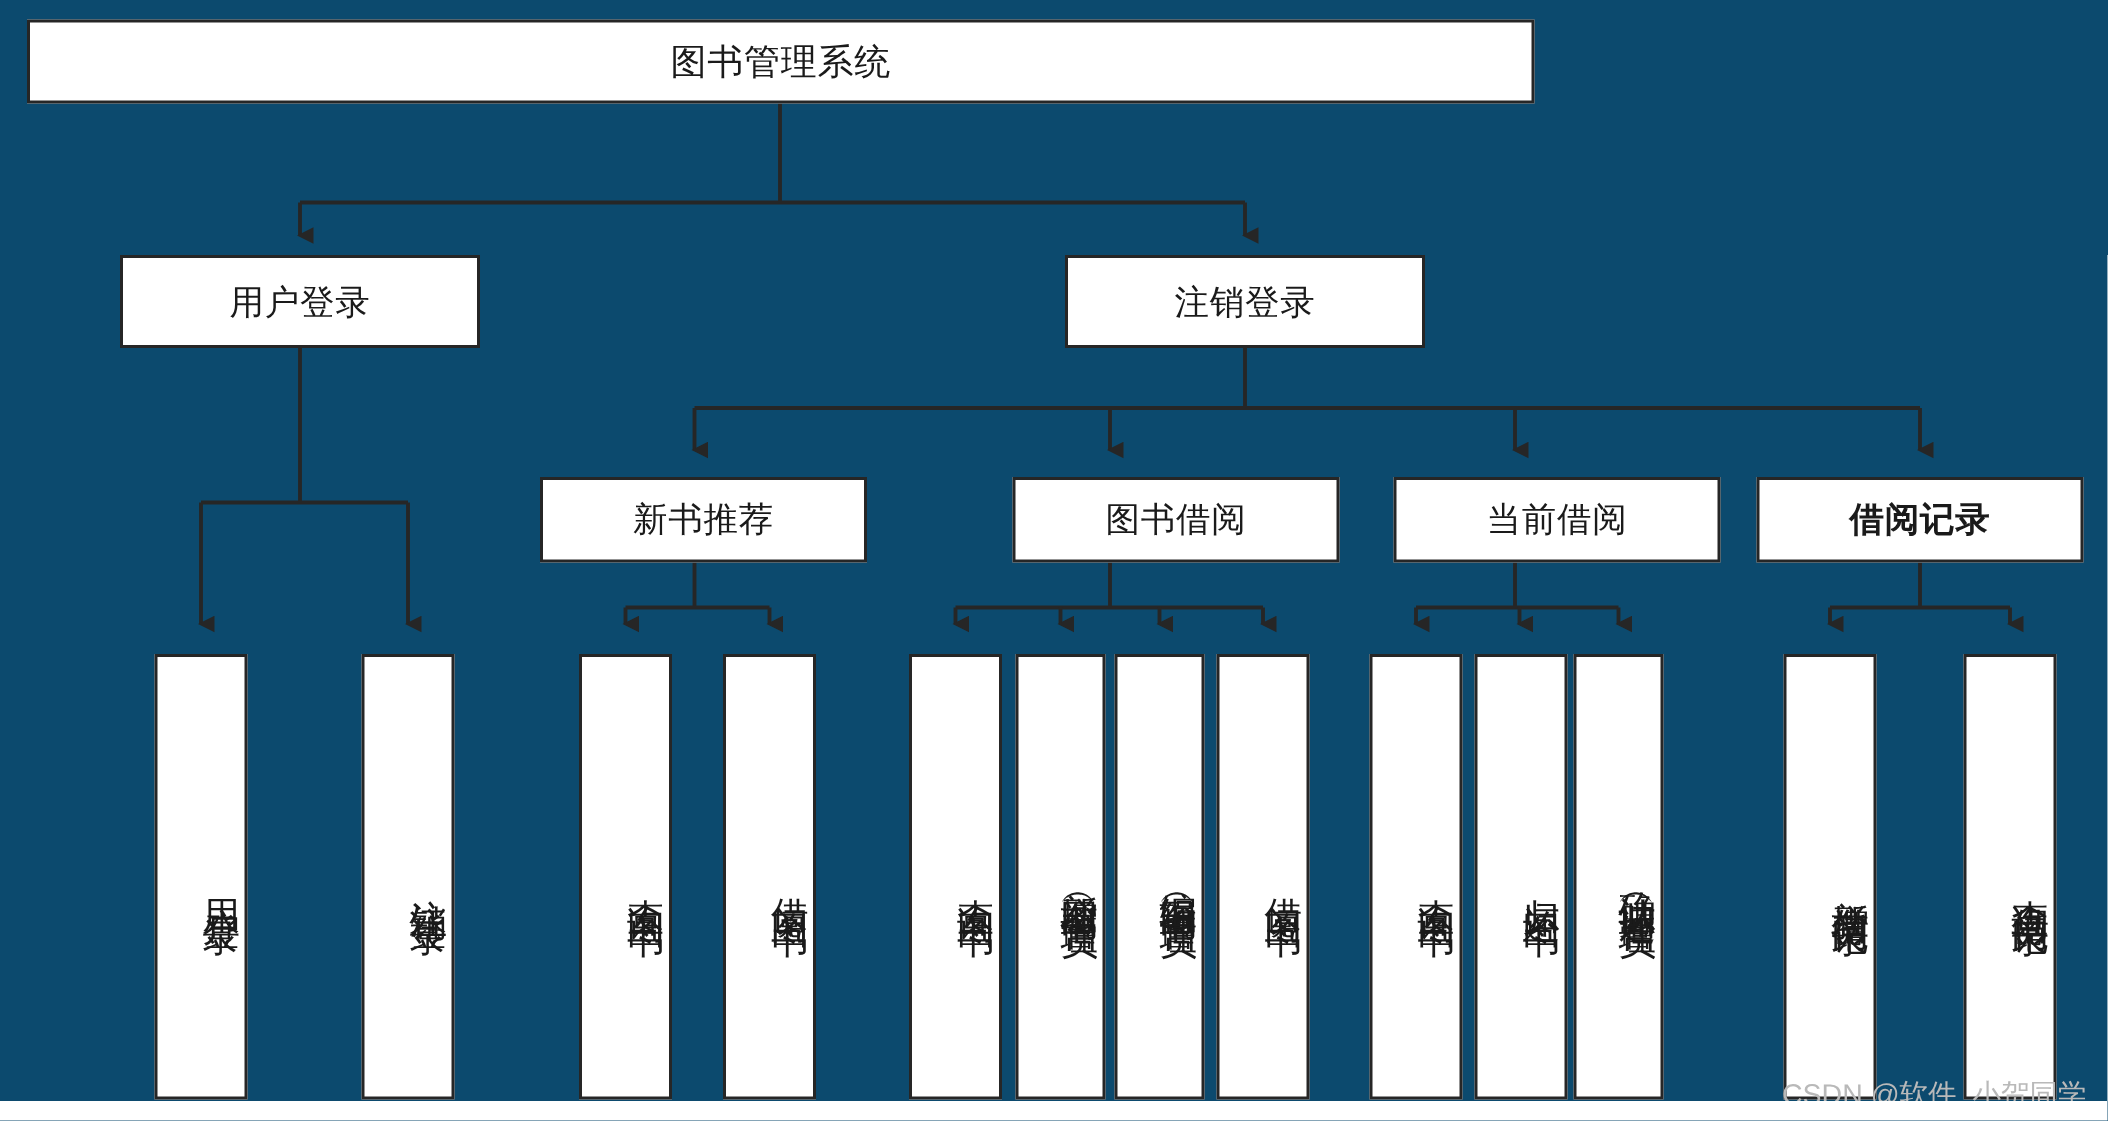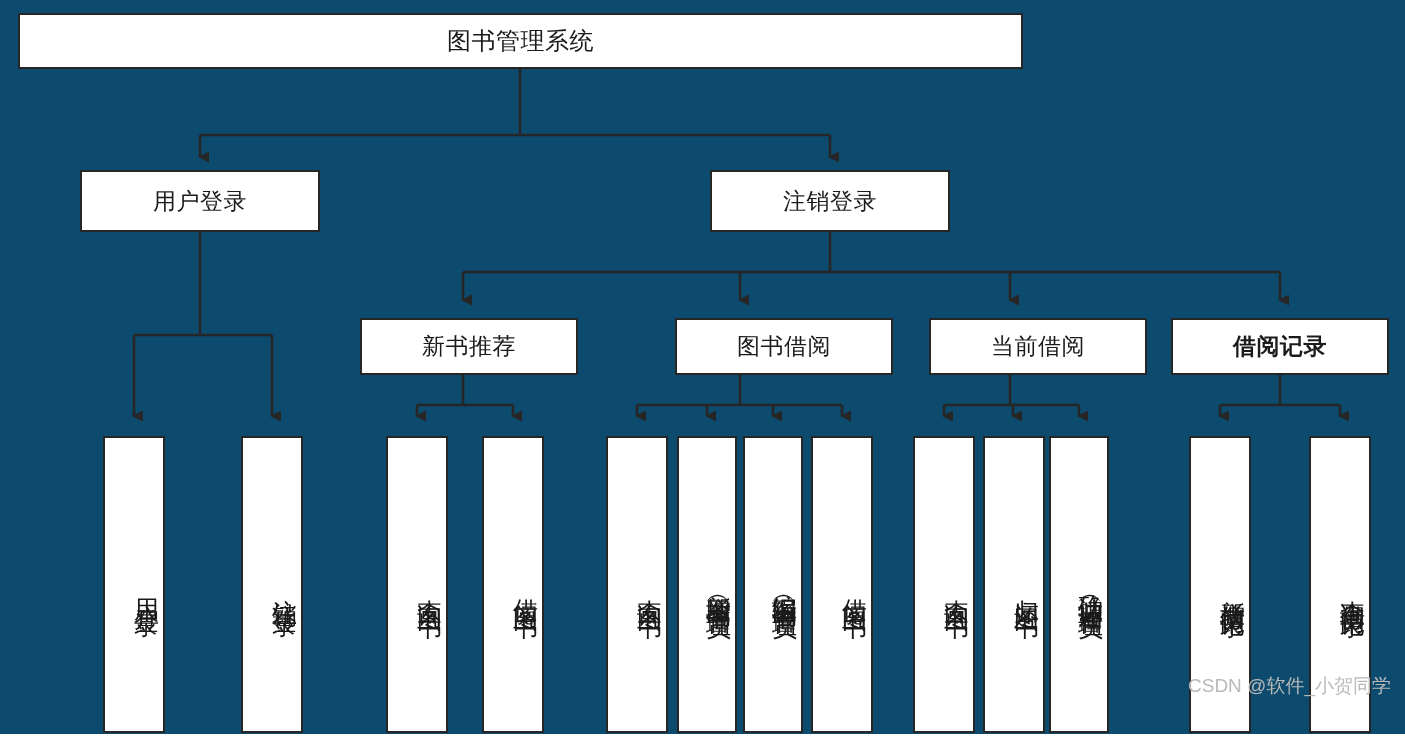--- a/index.html
+++ b/index.html
@@ -57,21 +57,21 @@
     letter-spacing: 5px;
     white-space: nowrap;
     display: block;
   }
   
   .node-v.long .label { letter-spacing: 3px; }
 
   .watermark {
     position: absolute;
     left: 1188px;
-    top: 673px;
+    top: 717px;
     font-size: 19px;
     color: #b9b9b9;
     white-space: nowrap;
     z-index: 5;
   }
 </style>
 </head>
 <body>
 
 <div id="canvas">

